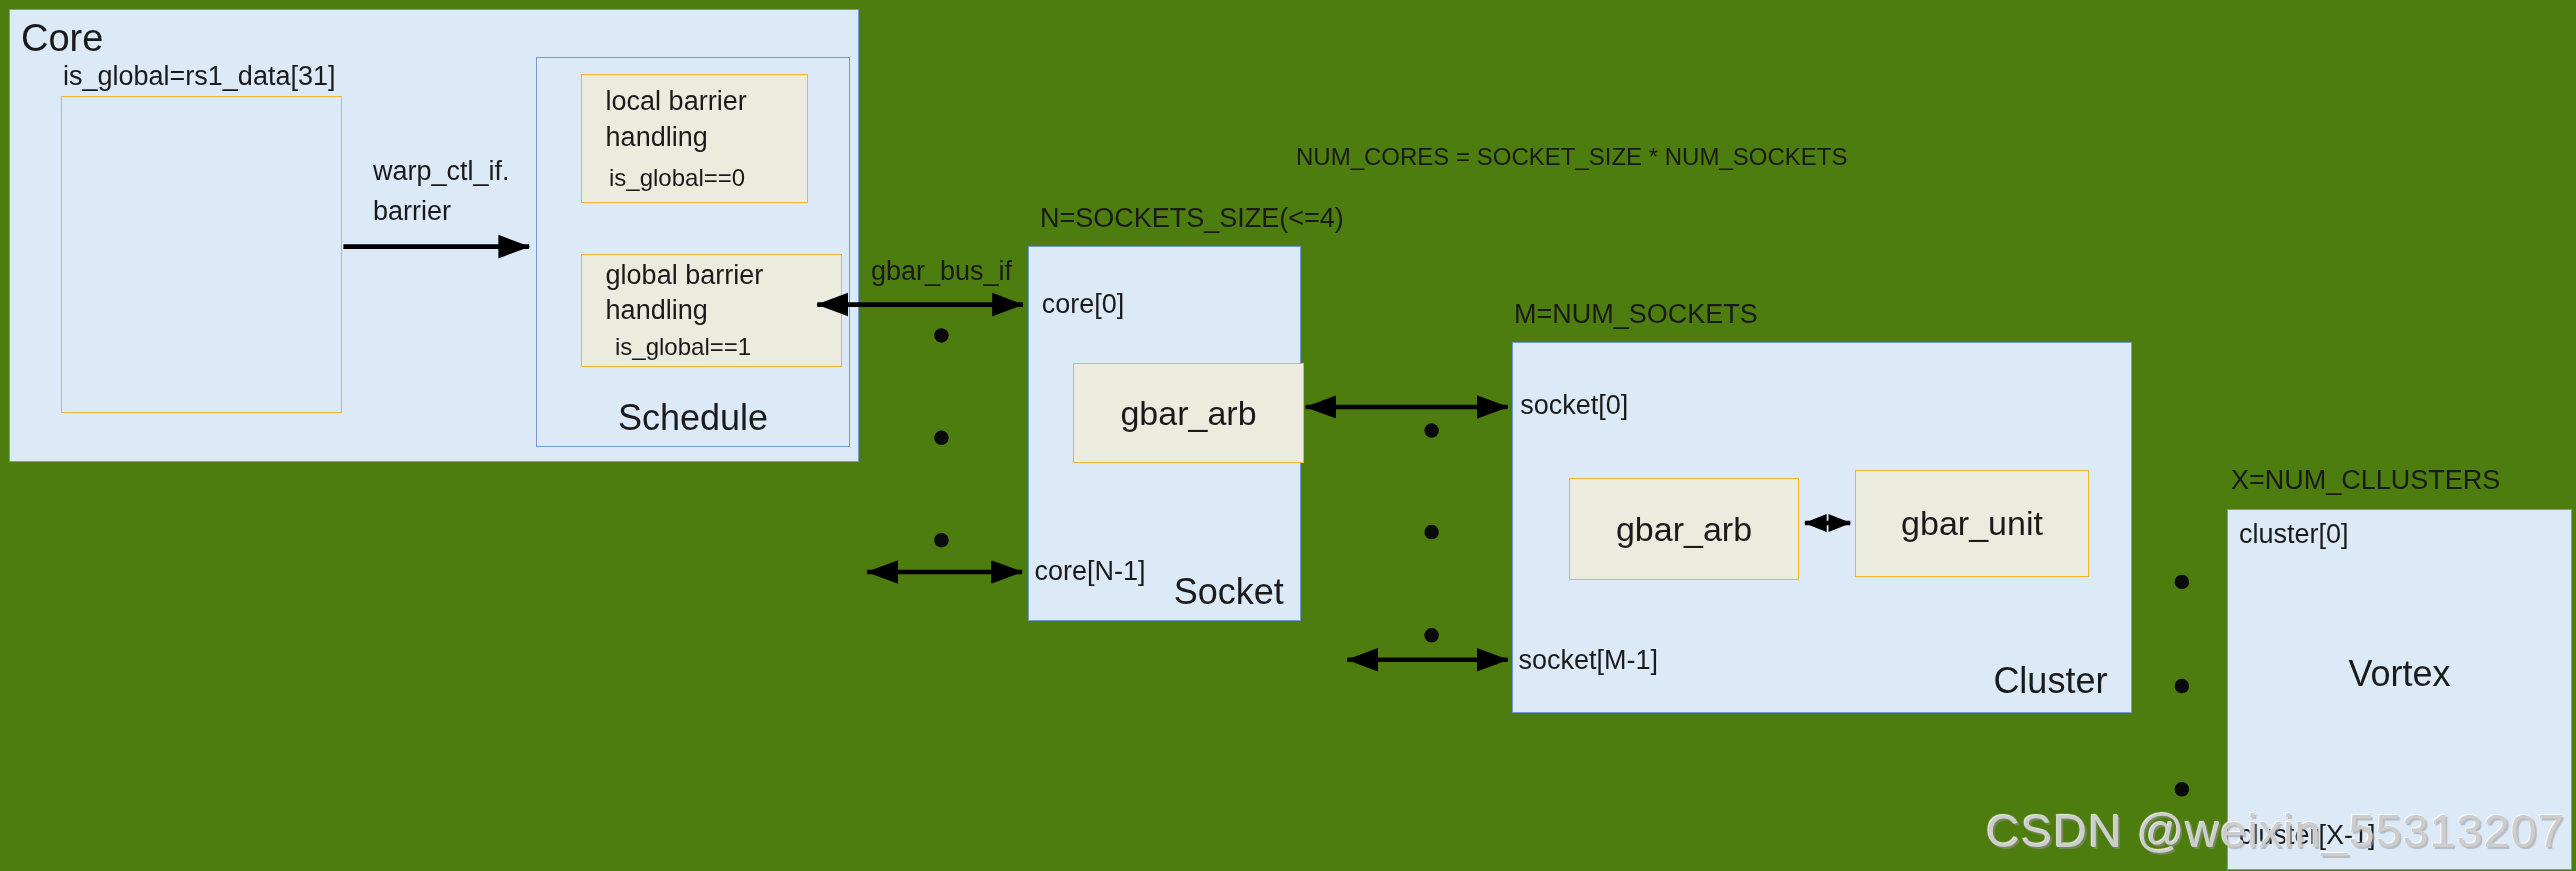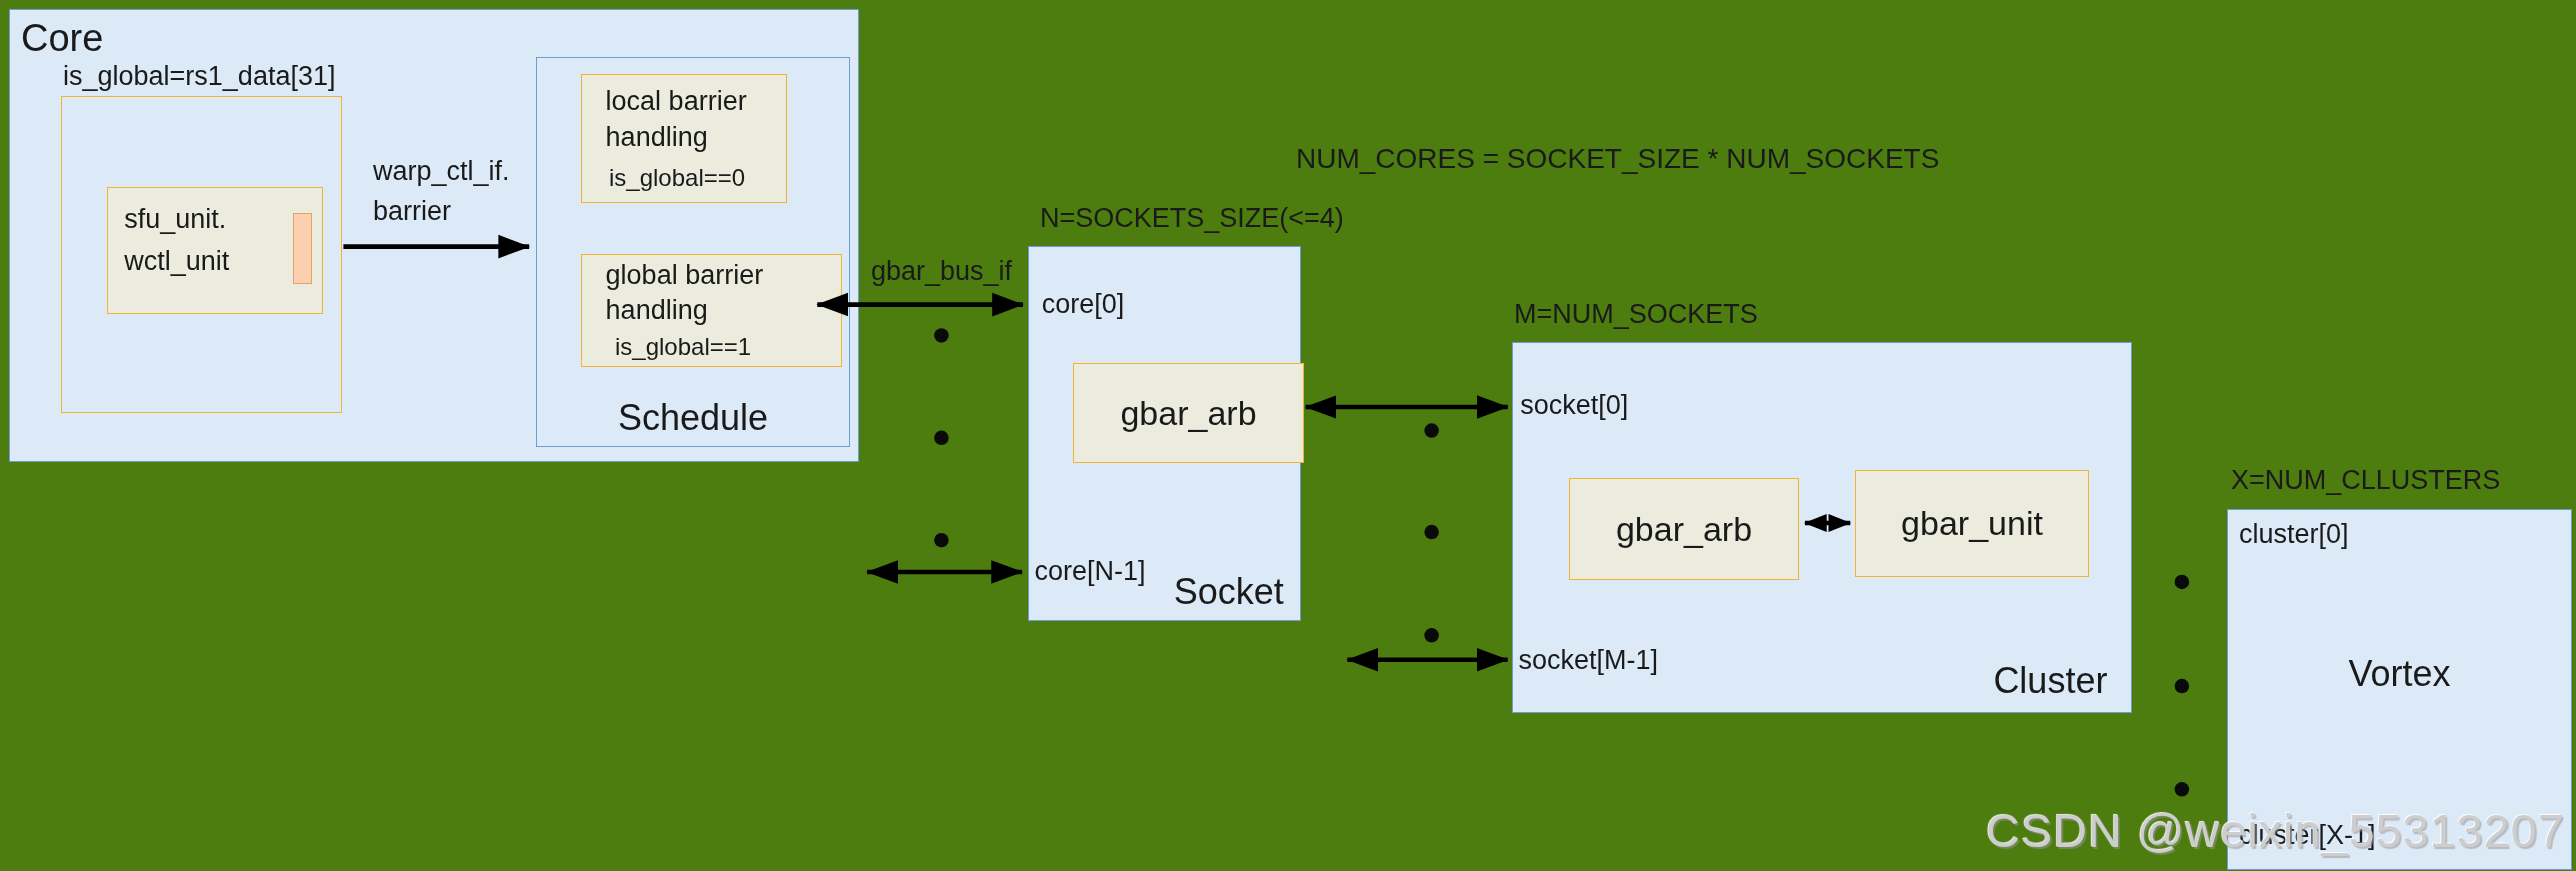--- a/index.html
+++ b/index.html
@@ -17,21 +17,21 @@
   #canvas{
     position:relative;width:2576px;height:872px;background:#4d7c0f;
     font-family:"Liberation Sans",sans-serif;color:var(--text);overflow:hidden;
   }
   .bluebox{position:absolute;background:var(--blue-fill);border:1.8px solid var(--blue-border);box-sizing:border-box;}
   .goldbox{position:absolute;background:var(--beige-fill);border:1.8px solid var(--gold-border);box-sizing:border-box;}
   .goldbox-blue{position:absolute;background:var(--blue-fill);border:1.8px solid var(--gold-border);box-sizing:border-box;}
   .lbl{position:absolute;white-space:nowrap;line-height:1.15;}
   .f42{font-size:38px;}
   .f40{font-size:36px;}
-  .f31{font-size:28px;}
+  .f31{font-size:24px;}
   .f30{font-size:27px;}
   .f27{font-size:24px;}
   .center-bottom{left:0;right:0;text-align:center;}
   .cellcenter{display:flex;align-items:center;justify-content:center;height:100%;font-size:34px;}
   #arrow-layer{position:absolute;left:0;top:0;pointer-events:none;}
   #watermark{
     position:absolute;left:1986px;top:803px;font-size:47px;letter-spacing:0.9px;
     color:var(--watermark);
     text-shadow:1.8px 1.8px 0.9px rgba(150,150,150,0.55), -0.9px -0.9px 0.9px rgba(255,255,255,0.9);
     white-space:nowrap;
@@ -40,29 +40,24 @@
 </head>
 <body>
 
 <div id="canvas">
 
   <div class="bluebox" style="left:9px;top:9px;width:850px;height:453px;">
     <div class="lbl f42" style="left:11px;top:7.2px;">Core</div>
     <div class="lbl f30" style="left:53px;top:51px;">is_global=rs1_data[31]</div>
 
     <div class="goldbox-blue" style="left:51px;top:86px;width:281px;height:317px;">
-      <div class="goldbox" style="left:45px;top:90px;width:216px;height:127px;">
-        <div class="lbl f30" style="left:16.3px;top:16.3px;">sfu_unit.</div>
-        <div class="lbl f30" style="left:16.3px;top:58px;">wctl_unit</div>
-        <div style="position:absolute;left:185px;top:24.5px;width:19px;height:71px;background:var(--orange-fill);border:1.8px solid var(--orange-border);box-sizing:border-box;"></div>
-      </div>
     </div>
 
     <div class="bluebox" style="left:526px;top:47px;width:314px;height:390px;background:var(--blue-fill);">
-      <div class="goldbox" style="left:44px;top:16.3px;width:206px;height:129px;">
+      <div class="goldbox" style="left:44px;top:16.3px;width:227px;height:129px;">
         <div class="lbl f30" style="left:23.6px;top:11px;">local barrier</div>
         <div class="lbl f30" style="left:23.6px;top:47px;">handling</div>
         <div class="lbl f27" style="left:27px;top:89px;">is_global==0</div>
       </div>
       <div class="goldbox" style="left:44px;top:196px;width:261px;height:113px;padding-left:20px;">
         <div class="lbl f30" style="left:23.6px;top:5.4px;">global barrier</div>
         <div class="lbl f30" style="left:23.6px;top:40px;">handling</div>
         <div class="lbl f27" style="left:33px;top:78px;">is_global==1</div>
       </div>
       <div class="lbl f40 center-bottom" style="bottom:7.2px;">Schedule</div>

